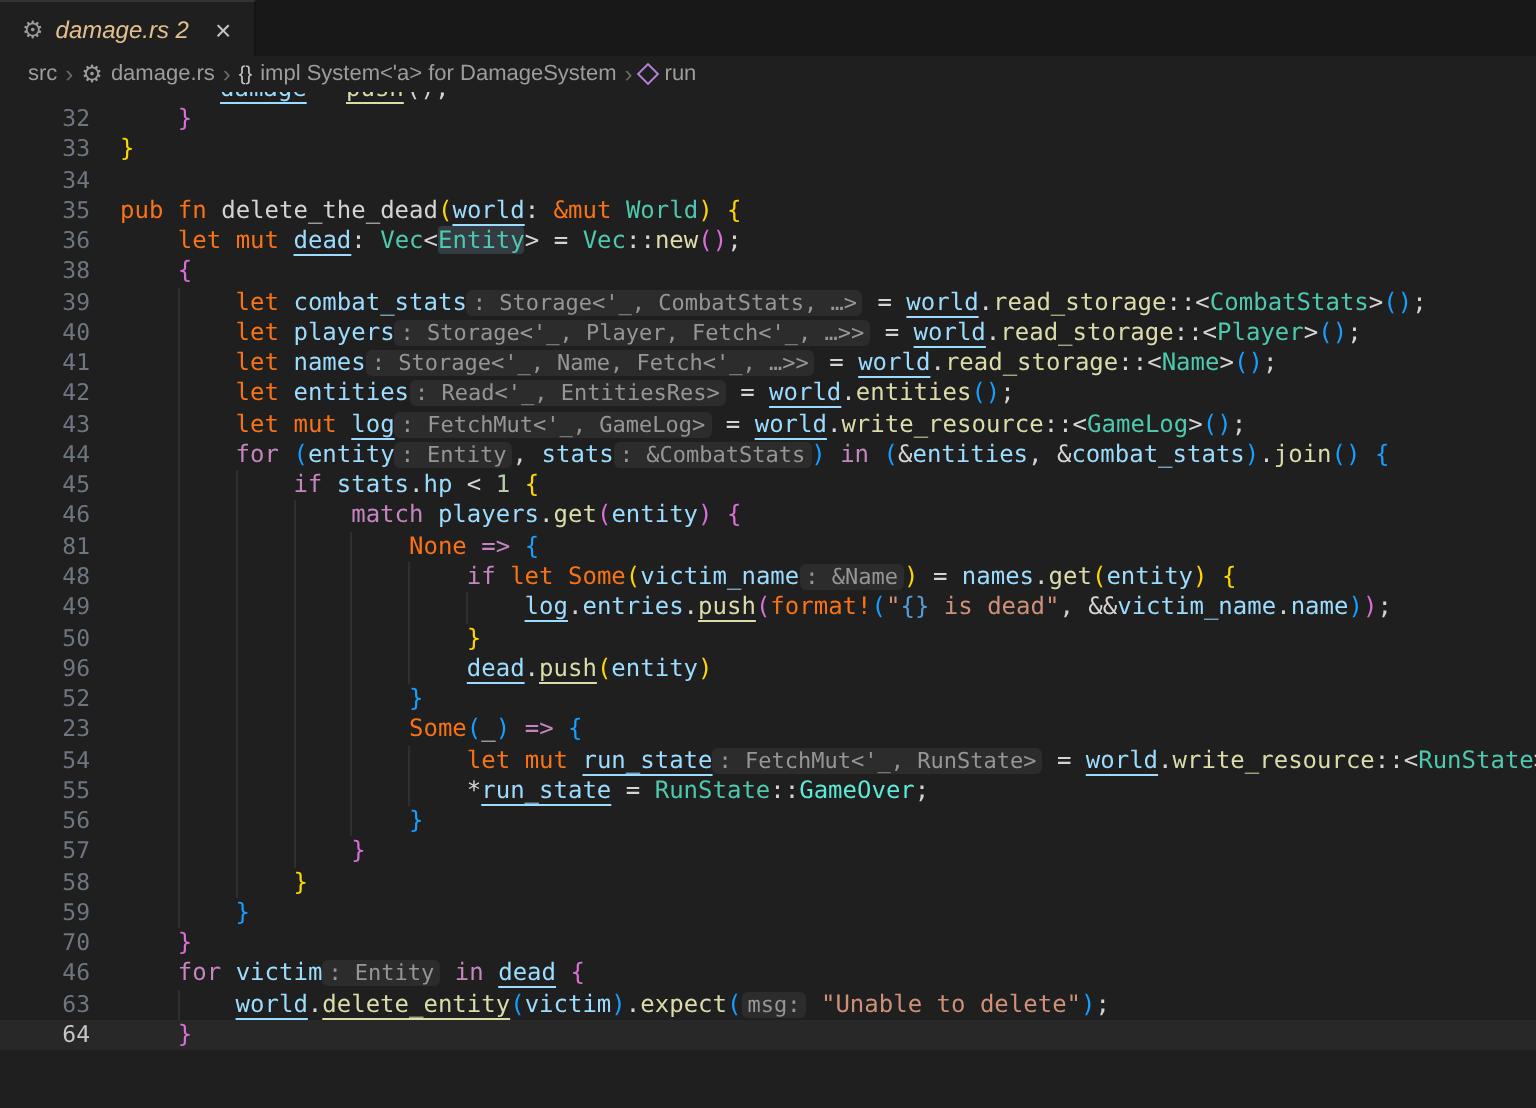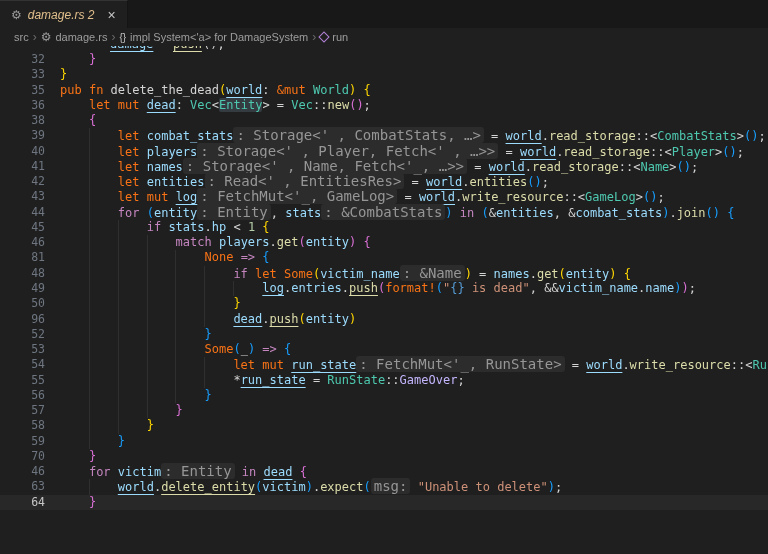--- a/index.html
+++ b/index.html
@@ -28,24 +28,24 @@
   .cube{width:6px;height:6px;border:1px solid #b180d7;transform:rotate(45deg);display:inline-block}
   
   .code{font-family:"DejaVu Sans Mono",monospace;font-size:12px}
   .line{display:flex;height:15.27px;line-height:15.27px}
   .ln{flex:0 0 45px;text-align:right;color:#6e7681;font-size:11.5px;user-select:none}
   .lc{white-space:pre;position:relative;padding-left:15px;color:#d4d4d4;flex:1}
   .guide{position:absolute;top:0;bottom:0;width:1px;background:#2f2f2f}
   .cur{background:#282828}
   .cur .ln{color:#c6c6c6}
   .s-kw{color:#f97316}.s-ctl{color:#c586c0}.s-var{color:#9cdcfe}.s-fn{color:#dcdcaa}
-  .s-typ{color:#4ec9b0}.s-enm{color:#c4b5fd}.s-num{color:#b5cea8}.s-str{color:#ce9178}
+  .s-typ{color:#4ec9b0}.s-enm{color:#5eead4}.s-num{color:#b5cea8}.s-str{color:#ce9178}
   .s-ph{color:#569cd6}.s-pn{color:#d4d4d4}
   .s-b1{color:#ffd700}.s-b2{color:#da70d6}.s-b3{color:#179fff}
-  .s-hint{color:#969696;background:#2c2c2c;border-radius:3px;padding:0 3px;font-size:14px}
+  .s-hint{color:#969696;background:#2c2c2c;border-radius:3px;padding:0 3px;font-size:11px}
   .u{text-decoration:underline;text-decoration-thickness:1px;text-underline-offset:2.5px}
   .occ{background:#343b41;border-radius:2px}
   .partial{height:6px;overflow:hidden;position:relative;font-family:"DejaVu Sans Mono",monospace;font-size:12px;line-height:15.27px}
   .partial span{position:absolute;top:-9.5px}
 </style>
 </head>
 <body>
 
 <div class="tabbar">
   <div class="tab">
@@ -74,20 +74,24 @@
   <div>
       <div class="line">
         <div class="ln">32</div>
         <div class="lc"><span class="s-pn">    </span><span class="s-b2">}</span></div>
       </div>
       <div class="line">
         <div class="ln">33</div>
         <div class="lc"><span class="s-b1">}</span></div>
       </div>
       <div class="line">
+        <div class="ln">34</div>
+        <div class="lc"></div>
+      </div>
+      <div class="line">
         <div class="ln">35</div>
         <div class="lc"><span class="s-kw">pub</span><span class="s-pn"> </span><span class="s-kw">fn</span><span class="s-pn"> </span><span class="s-pn">delete_the_dead</span><span class="s-b1">(</span><span class="s-var u">world</span><span class="s-pn">: </span><span class="s-kw">&amp;mut</span><span class="s-pn"> </span><span class="s-typ">World</span><span class="s-b1">)</span><span class="s-pn"> </span><span class="s-b1">{</span></div>
       </div>
       <div class="line">
         <div class="ln">36</div>
         <div class="lc"><span class="s-pn">    </span><span class="s-kw">let</span><span class="s-pn"> </span><span class="s-kw">mut</span><span class="s-pn"> </span><span class="s-var u">dead</span><span class="s-pn">: </span><span class="s-typ">Vec</span><span class="s-pn">&lt;</span><span class="s-typ occ">Entity</span><span class="s-pn">&gt;</span><span class="s-pn"> = </span><span class="s-typ">Vec</span><span class="s-pn">::</span><span class="s-fn">new</span><span class="s-b2">(</span><span class="s-b2">)</span><span class="s-pn">;</span></div>
       </div>
       <div class="line">
         <div class="ln">38</div>
         <div class="lc"><span class="s-pn">    </span><span class="s-b2">{</span></div>
@@ -142,21 +146,21 @@
       </div>
       <div class="line">
         <div class="ln">96</div>
         <div class="lc"><span class="guide" style="left: 43.867px;"></span><span class="guide" style="left: 72.734px;"></span><span class="guide" style="left: 101.601px;"></span><span class="guide" style="left: 130.468px;"></span><span class="guide" style="left: 159.335px;"></span><span class="s-pn">                        </span><span class="s-var u">dead</span><span class="s-pn">.</span><span class="s-fn u">push</span><span class="s-b1">(</span><span class="s-var">entity</span><span class="s-b1">)</span></div>
       </div>
       <div class="line">
         <div class="ln">52</div>
         <div class="lc"><span class="guide" style="left: 43.867px;"></span><span class="guide" style="left: 72.734px;"></span><span class="guide" style="left: 101.601px;"></span><span class="guide" style="left: 130.468px;"></span><span class="s-pn">                    </span><span class="s-b3">}</span></div>
       </div>
       <div class="line">
-        <div class="ln">53</div>
+        <div class="ln">23</div>
         <div class="lc"><span class="guide" style="left: 43.867px;"></span><span class="guide" style="left: 72.734px;"></span><span class="guide" style="left: 101.601px;"></span><span class="guide" style="left: 130.468px;"></span><span class="s-pn">                    </span><span class="s-kw">Some</span><span class="s-b3">(</span><span class="s-pn">_</span><span class="s-b3">)</span><span class="s-pn"> </span><span class="s-ctl">=&gt;</span><span class="s-pn"> </span><span class="s-b3">{</span></div>
       </div>
       <div class="line">
         <div class="ln">54</div>
         <div class="lc"><span class="guide" style="left: 43.867px;"></span><span class="guide" style="left: 72.734px;"></span><span class="guide" style="left: 101.601px;"></span><span class="guide" style="left: 130.468px;"></span><span class="guide" style="left: 159.335px;"></span><span class="s-pn">                        </span><span class="s-kw">let</span><span class="s-pn"> </span><span class="s-kw">mut</span><span class="s-pn"> </span><span class="s-var u">run_state</span><span class="s-hint">: FetchMut&lt;'_, RunState&gt;</span><span class="s-pn"> = </span><span class="s-var u">world</span><span class="s-pn">.</span><span class="s-fn">write_resource</span><span class="s-pn">::&lt;</span><span class="s-typ">RunState</span><span class="s-pn">&gt;</span></div>
       </div>
       <div class="line">
         <div class="ln">55</div>
         <div class="lc"><span class="guide" style="left: 43.867px;"></span><span class="guide" style="left: 72.734px;"></span><span class="guide" style="left: 101.601px;"></span><span class="guide" style="left: 130.468px;"></span><span class="guide" style="left: 159.335px;"></span><span class="s-pn">                        </span><span class="s-pn">*</span><span class="s-var u">run_state</span><span class="s-pn"> = </span><span class="s-typ">RunState</span><span class="s-pn">::</span><span class="s-enm">GameOver</span><span class="s-pn">;</span></div>
       </div>

